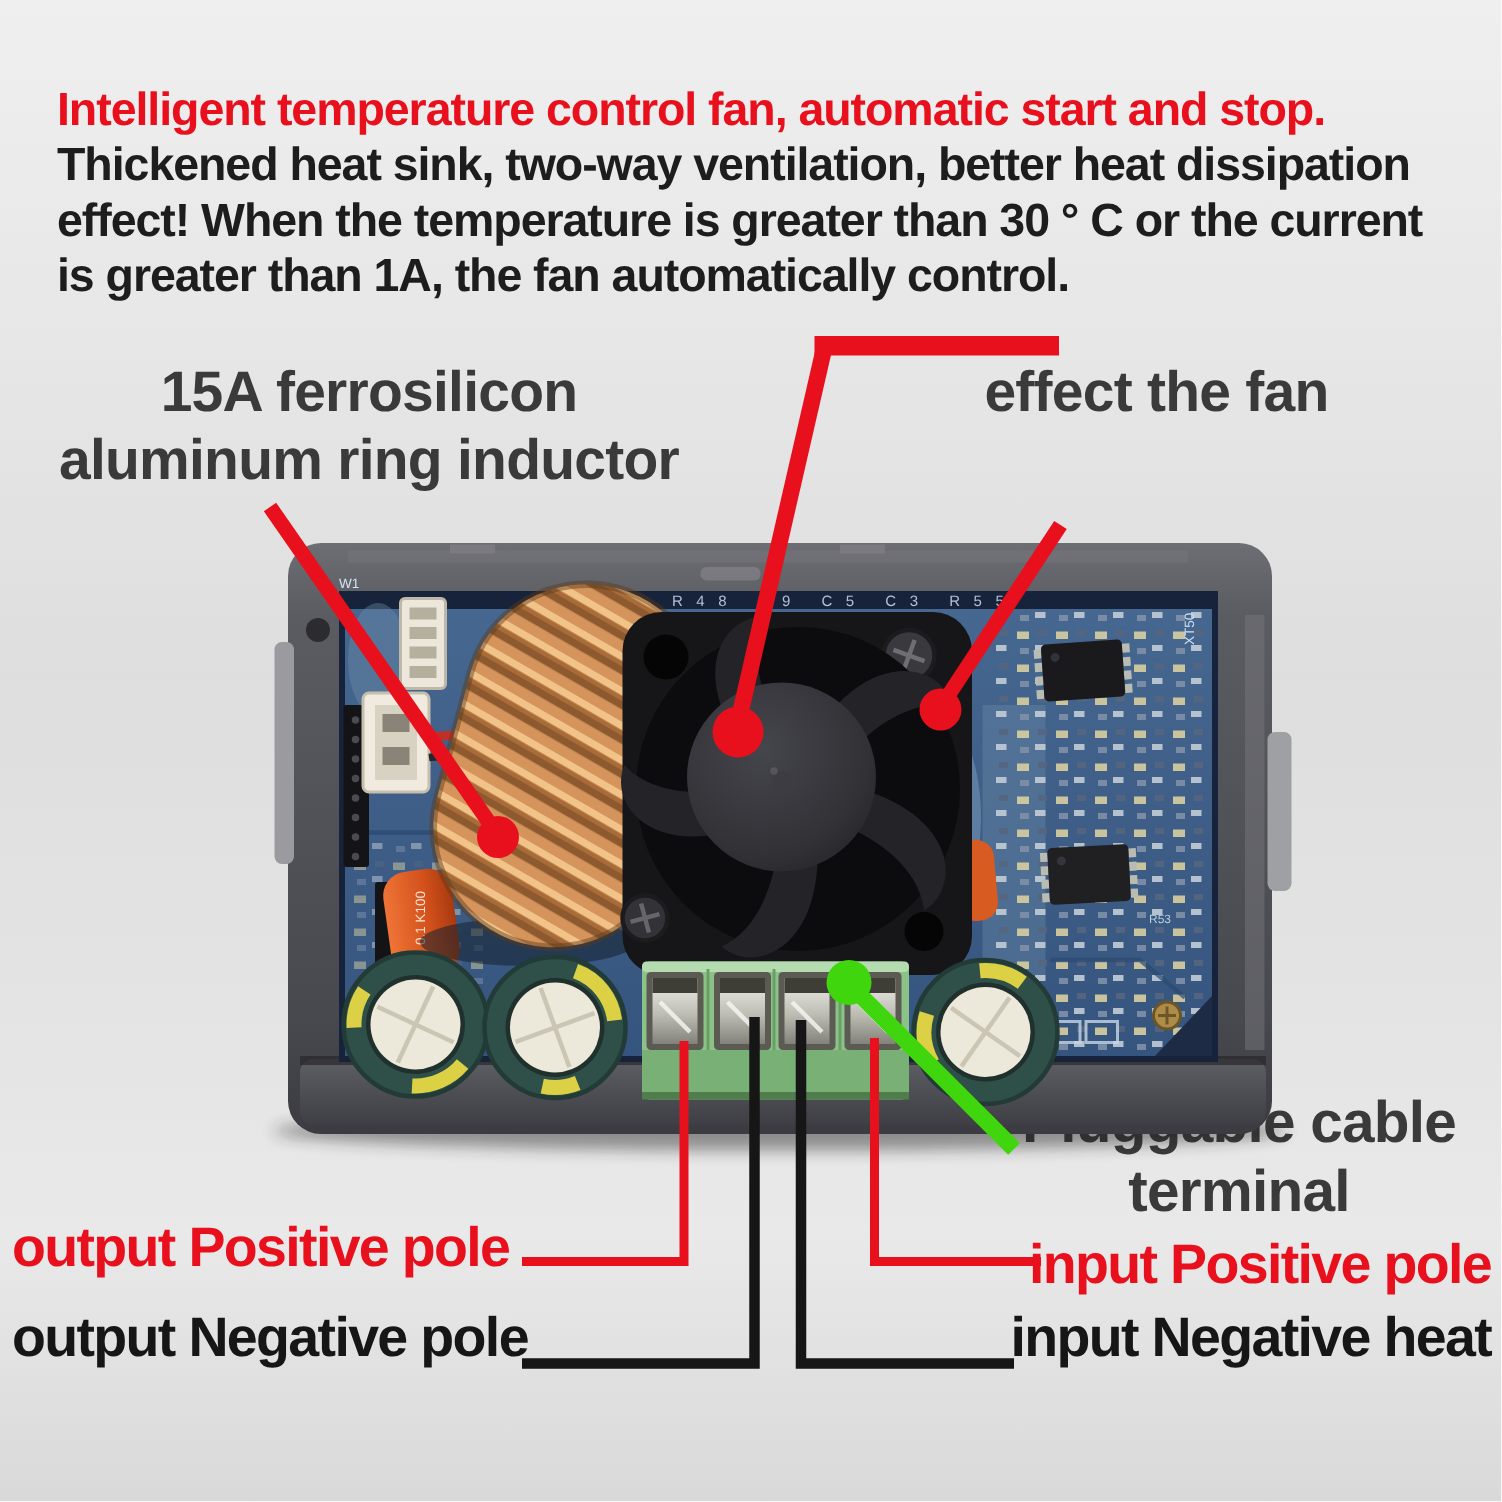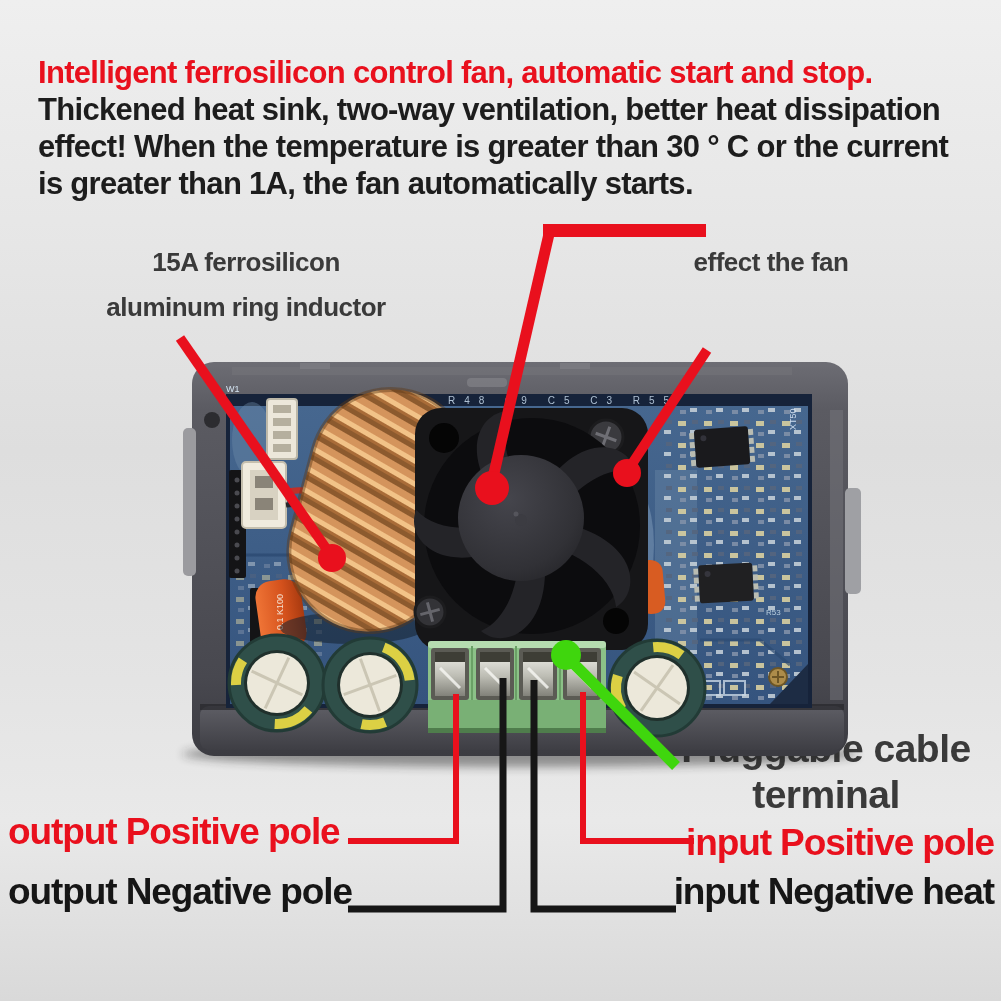--- a/index.html
+++ b/index.html
@@ -6,43 +6,43 @@
   .stage{
     position:relative;
     width:1001px;height:1001px;
     overflow:hidden;
     background:linear-gradient(180deg,#efefef 0%,#e7e7e7 22%,#dedede 45%,#e4e4e4 68%,#e9e9e9 82%,#d9d9d9 100%);
     font-family:"Liberation Sans","DejaVu Sans",sans-serif;
   }
   .txt{position:absolute;font-weight:700;white-space:nowrap;}
   .heading{left:38px;top:54px;width:960px;font-size:31px;line-height:37px;letter-spacing:-0.7px;color:#1d1d1d;}
   .heading .red-line{color:#e9101d;}
-  .callout-label{position:absolute;font-weight:700;text-align:center;color:#3a3a3a;font-size:26px;line-height:45px;letter-spacing:-0.5px;}
+  .callout-label{position:absolute;font-weight:700;text-align:center;color:#3a3a3a;font-size:38px;line-height:45px;letter-spacing:-0.5px;}
   .label-inductor{left:16px;top:240px;width:460px;}
   .label-heatsink{left:560px;top:240px;width:422px;}
   .label-terminal{left:652px;top:726px;width:348px;font-size:39px;line-height:46px;}
   .pole{font-size:37px;letter-spacing:-1.1px;line-height:42px;}
   .pole.red{color:#e9101d;}
   .pole.blk{color:#161616;}
   .out-pos{left:8px;top:811px;}
   .out-neg{left:8px;top:871px;}
   .in-pos{right:7px;top:822px;text-align:right;}
   .in-neg{right:7px;top:871px;text-align:right;}
   svg{position:absolute;left:0;top:0;}
 </style>
 </head>
 <body>
 
 <div class="stage">
 
   <div class="txt heading">
-    <div class="red-line">Intelligent ferrosilicon control fan, automatic start and stop.</div>
+    <div class="red-line">Intelligent temperature control fan, automatic start and stop.</div>
     <div>Thickened heat sink, two-way ventilation, better heat dissipation</div>
     <div>effect! When the temperature is greater than 30 ° C or the current</div>
-    <div>is greater than 1A, the fan automatically starts.</div>
+    <div>is greater than 1A, the fan automatically control.</div>
   </div>
 
   <div class="callout-label label-inductor">
     <div>15A ferrosilicon</div>
     <div>aluminum ring inductor</div>
   </div>
   <div class="callout-label label-heatsink">
     <div>effect the fan</div>
   </div>
   <div class="callout-label label-terminal">

